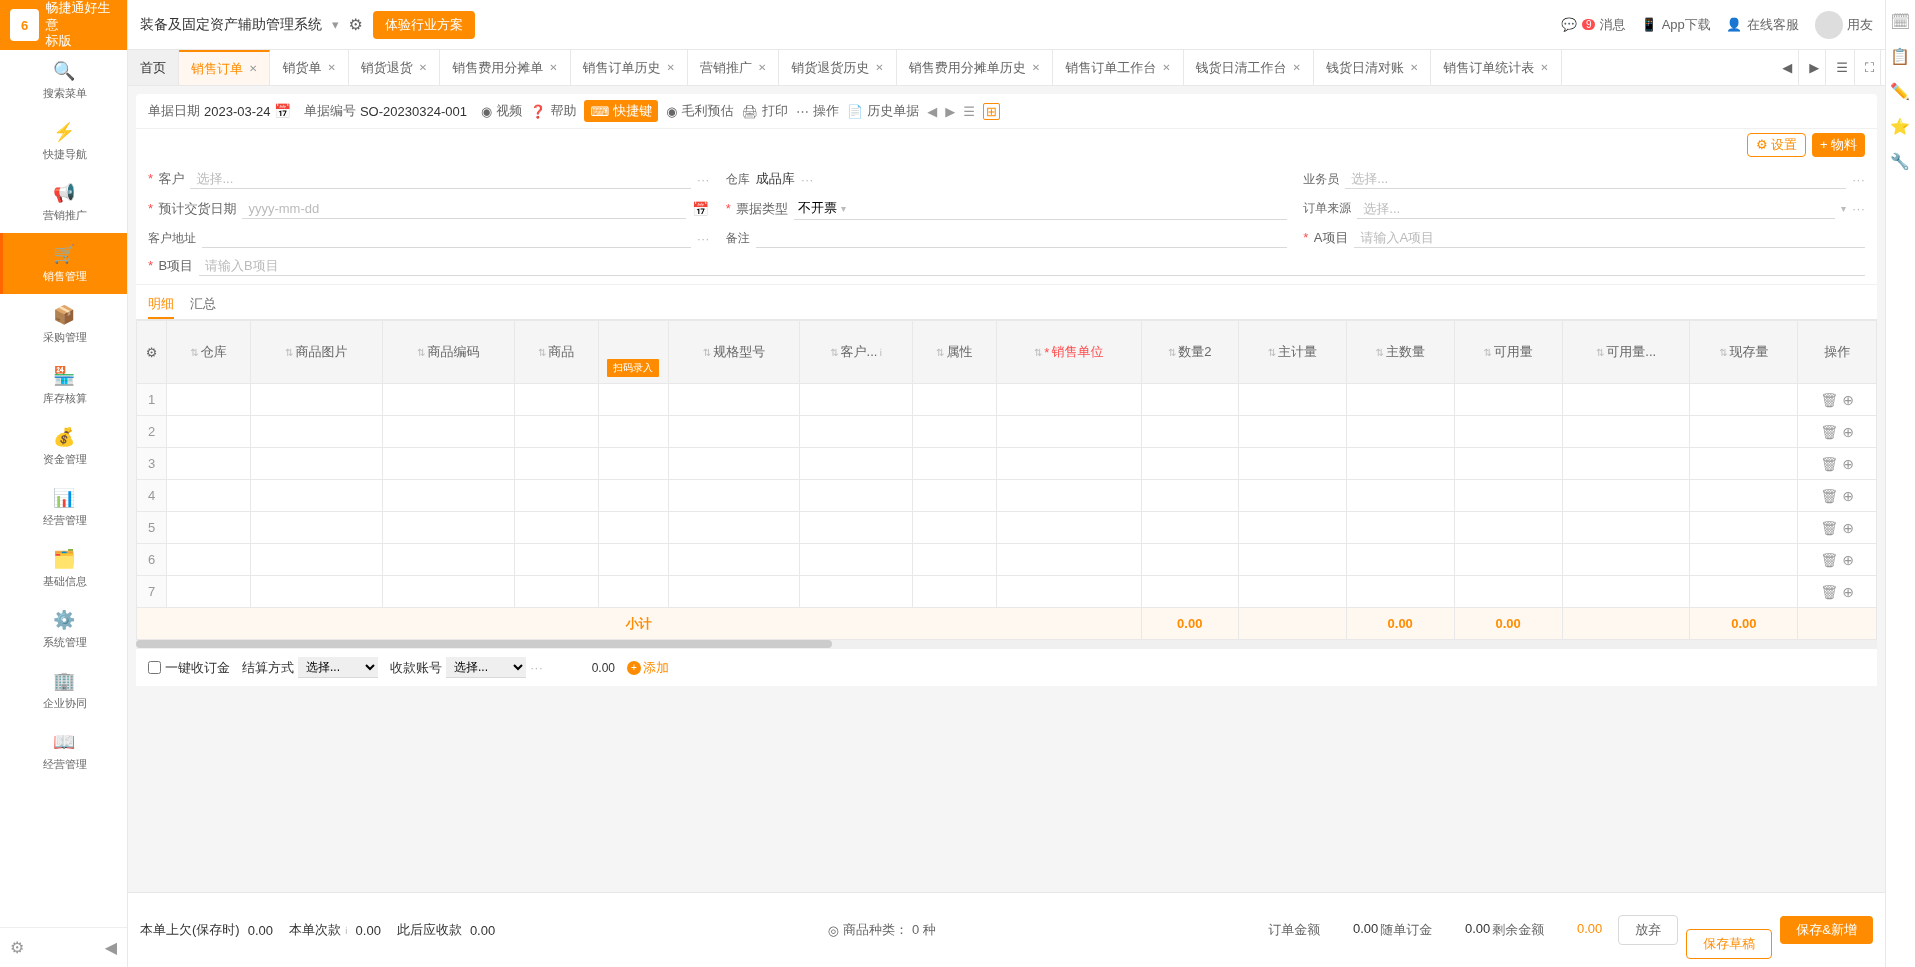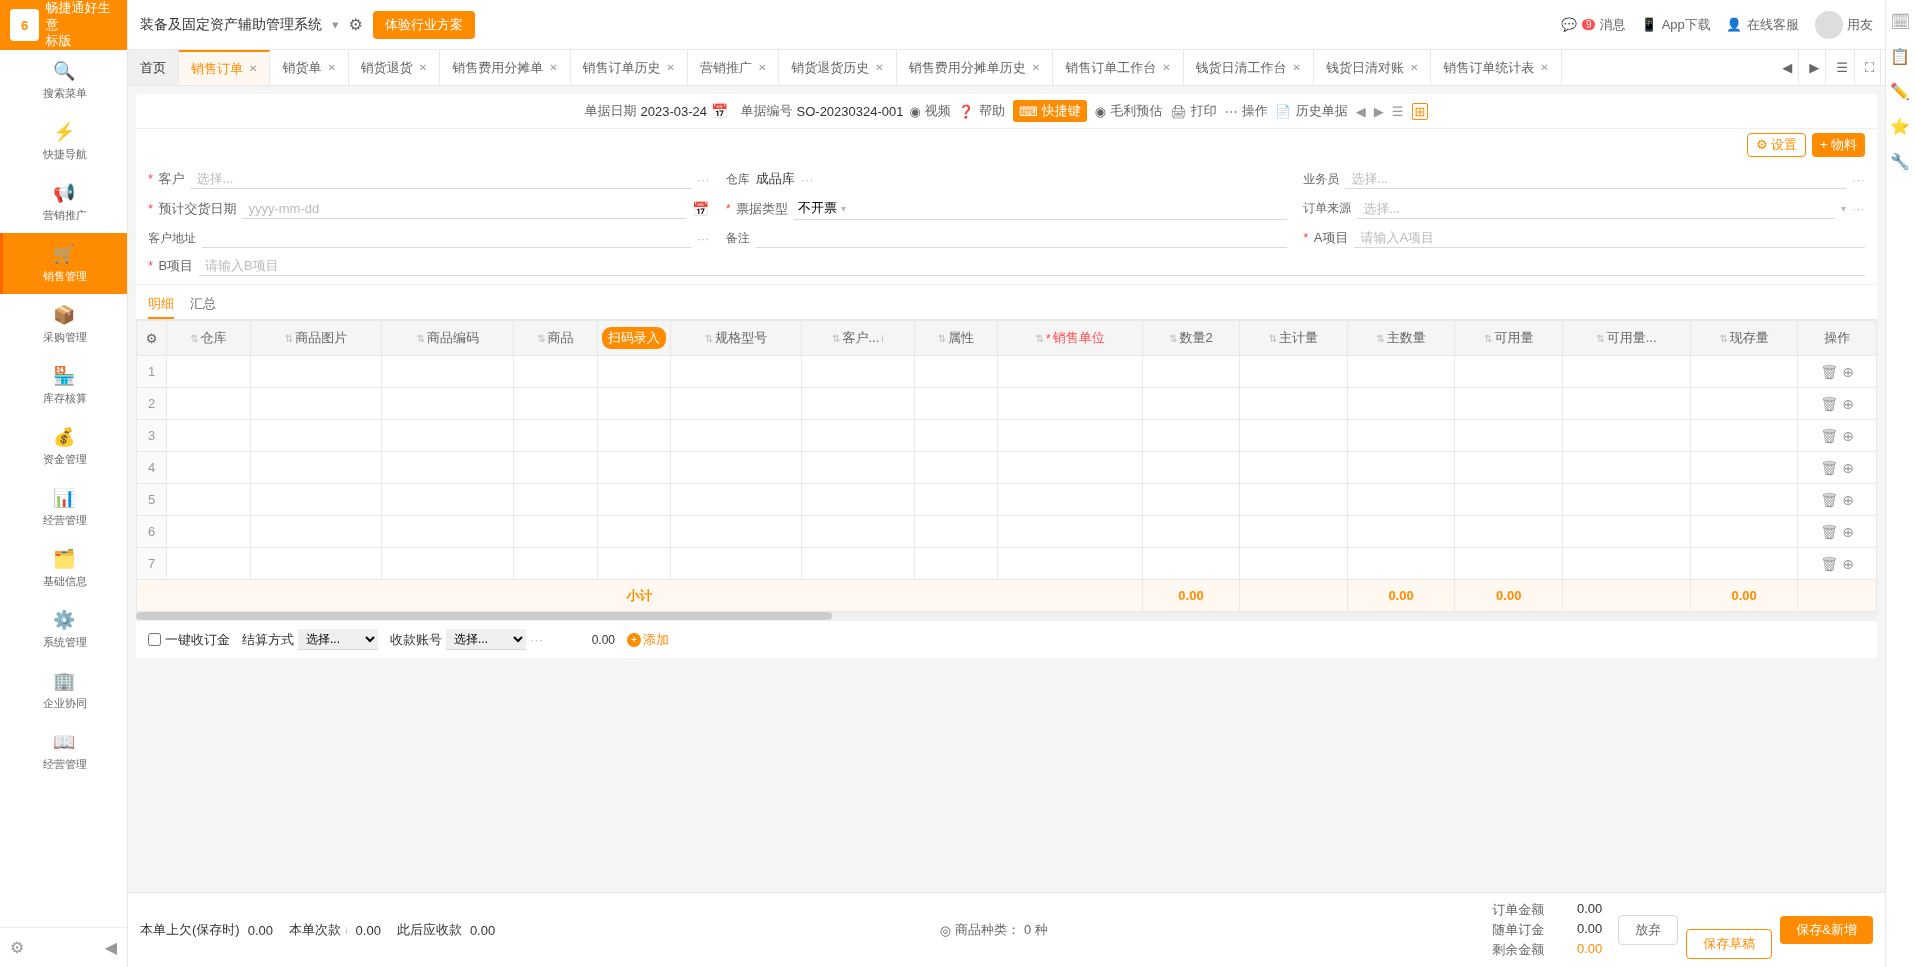--- a/index.html
+++ b/index.html
@@ -40,21 +40,21 @@
     .tab-nav-btn { padding: 0 6px; height: 36px; display: flex; align-items: center; cursor: pointer; color: #666; border-right: 1px solid #e8e8e8; }
     .tab-bar-right { display: flex; align-items: center; gap: 4px; margin-left: auto; padding-right: 4px; }
 
     
     .content { flex: 1; overflow-y: auto; background: #f5f5f5; padding: 8px; }
 
     
     .form-card { background: #fff; border-radius: 4px; padding: 0; }
 
     
-    .toolbar-row { display: flex; align-items: center; justify-content: center; padding: 6px 12px; border-bottom: 1px solid #f0f0f0; flex-wrap: wrap; gap: 6px; }
+    .toolbar-row { display: flex; align-items: center; justify-content: flex-start; padding: 6px 12px; border-bottom: 1px solid #f0f0f0; flex-wrap: wrap; gap: 14px; }
     .toolbar-left { display: flex; align-items: center; gap: 12px; }
     .toolbar-right { display: flex; align-items: center; gap: 8px; font-size: 12px; color: #666; }
     .form-meta { display: flex; align-items: center; gap: 4px; font-size: 13px; color: #333; }
     .form-meta-label { color: #666; }
     .toolbar-action { display: flex; align-items: center; gap: 4px; cursor: pointer; color: #666; font-size: 12px; }
     .btn-settings { background: #fff; border: 1px solid #ff8c00; color: #ff8c00; border-radius: 4px; padding: 2px 8px; cursor: pointer; font-size: 12px; }
     .btn-add-product { background: #ff8c00; border: none; color: #fff; border-radius: 4px; padding: 2px 8px; cursor: pointer; font-size: 12px; }
 
     
     .form-fields { padding: 8px 12px; display: flex; flex-direction: column; gap: 8px; border-bottom: 1px solid #f0f0f0; }
@@ -74,42 +74,42 @@
     .detail-tab.active { color: #ff8c00; border-bottom-color: #ff8c00; }
 
     
     .data-table { width: 100%; border-collapse: collapse; font-size: 12px; }
     .data-table th { background: #f5f5f5; border: 1px solid #e8e8e8; padding: 6px 4px; text-align: center; color: #666; white-space: nowrap; font-weight: normal; }
     .data-table th.required { color: #ff4d4f; }
     .data-table td { border: 1px solid #e8e8e8; padding: 4px; text-align: center; color: #333; height: 32px; }
     .data-table .row-num { color: #999; background: #fafafa; }
     .data-table .action-cell { display: flex; align-items: center; gap: 4px; justify-content: center; }
     .action-icon { cursor: pointer; color: #999; font-size: 14px; }
-    .scan-btn { background: #ff8c00; color: #fff; border: none; border-radius: 9px; padding: 2px 6px; font-size: 13px; cursor: pointer; }
+    .scan-btn { background: #ff8c00; color: #fff; border: none; border-radius: 1px; padding: 2px 6px; font-size: 10px; cursor: pointer; margin-top: 32px; }
 
     
     .subtotal-row td { background: #fff8f0; color: #ff8c00; font-weight: bold; }
     .subtotal-label { text-align: left; padding-left: 12px; color: #666; font-weight: normal; }
 
     
     .table-scroll { overflow-x: auto; }
 
     
     .bottom-row { display: flex; align-items: center; padding: 8px 12px; gap: 12px; border-top: 1px solid #f0f0f0; background: #fff; }
     .bottom-checkbox { display: flex; align-items: center; gap: 4px; cursor: pointer; color: #333; font-size: 12px; }
     .bottom-field { display: flex; align-items: center; gap: 4px; font-size: 12px; color: #333; }
     .bottom-select { border: none; border-bottom: 1px solid #d9d9d9; padding: 2px 4px; font-size: 12px; outline: none; min-width: 80px; }
     .bottom-amount { color: #333; font-size: 12px; min-width: 60px; text-align: right; }
     .add-link { color: #ff8c00; cursor: pointer; display: flex; align-items: center; gap: 2px; font-size: 12px; }
     .plus-icon { background: #ff8c00; color: #fff; border-radius: 50%; width: 14px; height: 14px; display: flex; align-items: center; justify-content: center; font-size: 10px; }
 
     
     .footer { background: #fff; padding: 8px 12px; border-top: 1px solid #e8e8e8; display: flex; align-items: center; justify-content: space-between; flex-shrink: 0; }
     .footer-left { display: flex; align-items: center; gap: 16px; font-size: 12px; color: #666; }
-    .footer-summary { display: flex; flex-direction: column; align-items: flex-end; gap: 2px; font-size: 12px; margin-right: 8px; }
+    .footer-summary { display: flex; flex-direction: row; align-items: flex-end; gap: 2px; font-size: 12px; margin-right: 8px; }
     .summary-row { display: flex; gap: 8px; }
     .summary-label { color: #666; }
     .summary-value { color: #333; min-width: 50px; text-align: right; }
     .btn-discard { border: 1px solid #d9d9d9; background: #fff; color: #666; border-radius: 4px; padding: 5px 16px; cursor: pointer; font-size: 13px; }
     .btn-save-draft { border: 1px solid #ff8c00; background: #fff; color: #ff8c00; border-radius: 4px; padding: 5px 16px; cursor: pointer; font-size: 13px; margin-top: 28px; }
     .btn-save-new { background: #ff8c00; border: none; color: #fff; border-radius: 4px; padding: 5px 16px; cursor: pointer; font-size: 13px; }
     .footer-product-count { display: flex; align-items: center; gap: 4px; font-size: 12px; color: #666; }
 
     
     .right-panel { width: 30px; background: #fff; border-left: 1px solid #e8e8e8; display: flex; flex-direction: column; align-items: center; padding-top: 8px; gap: 8px; flex-shrink: 0; }

